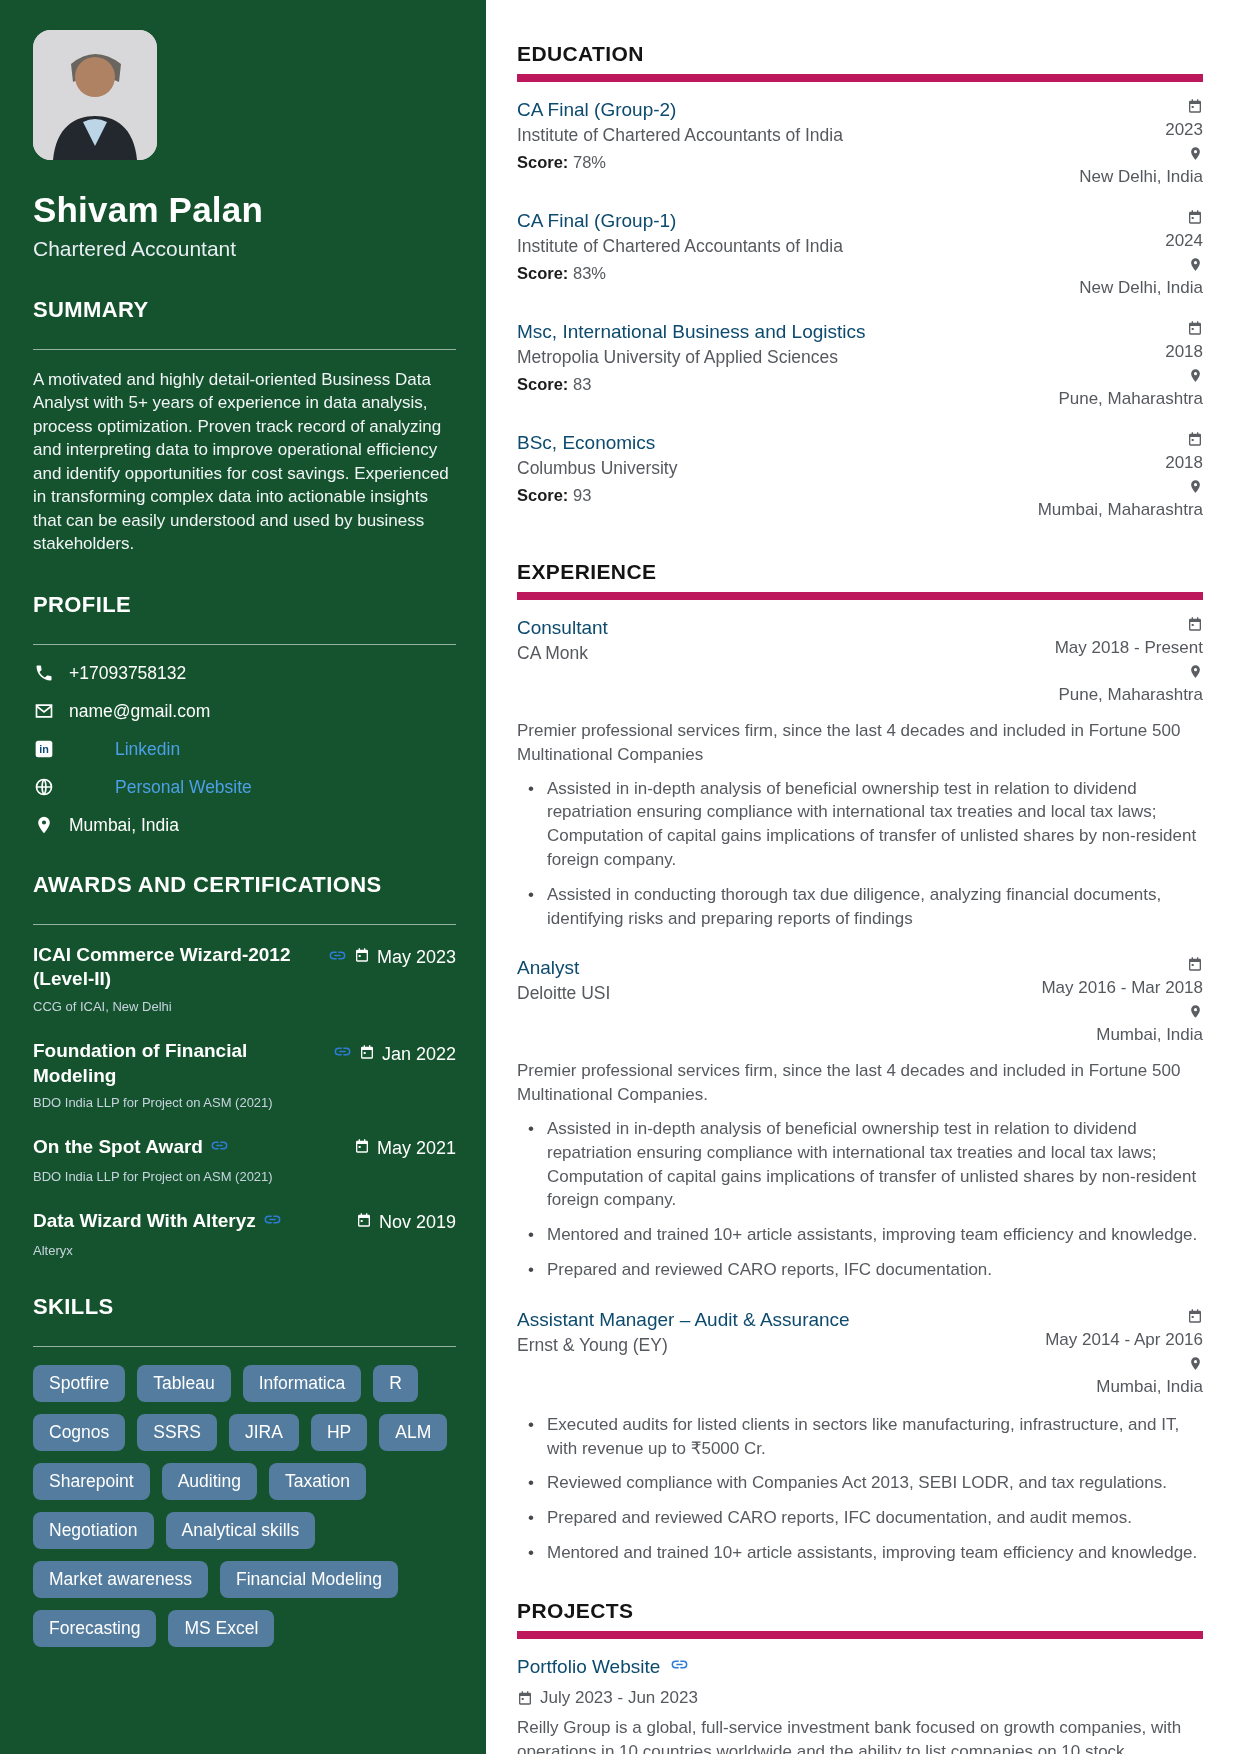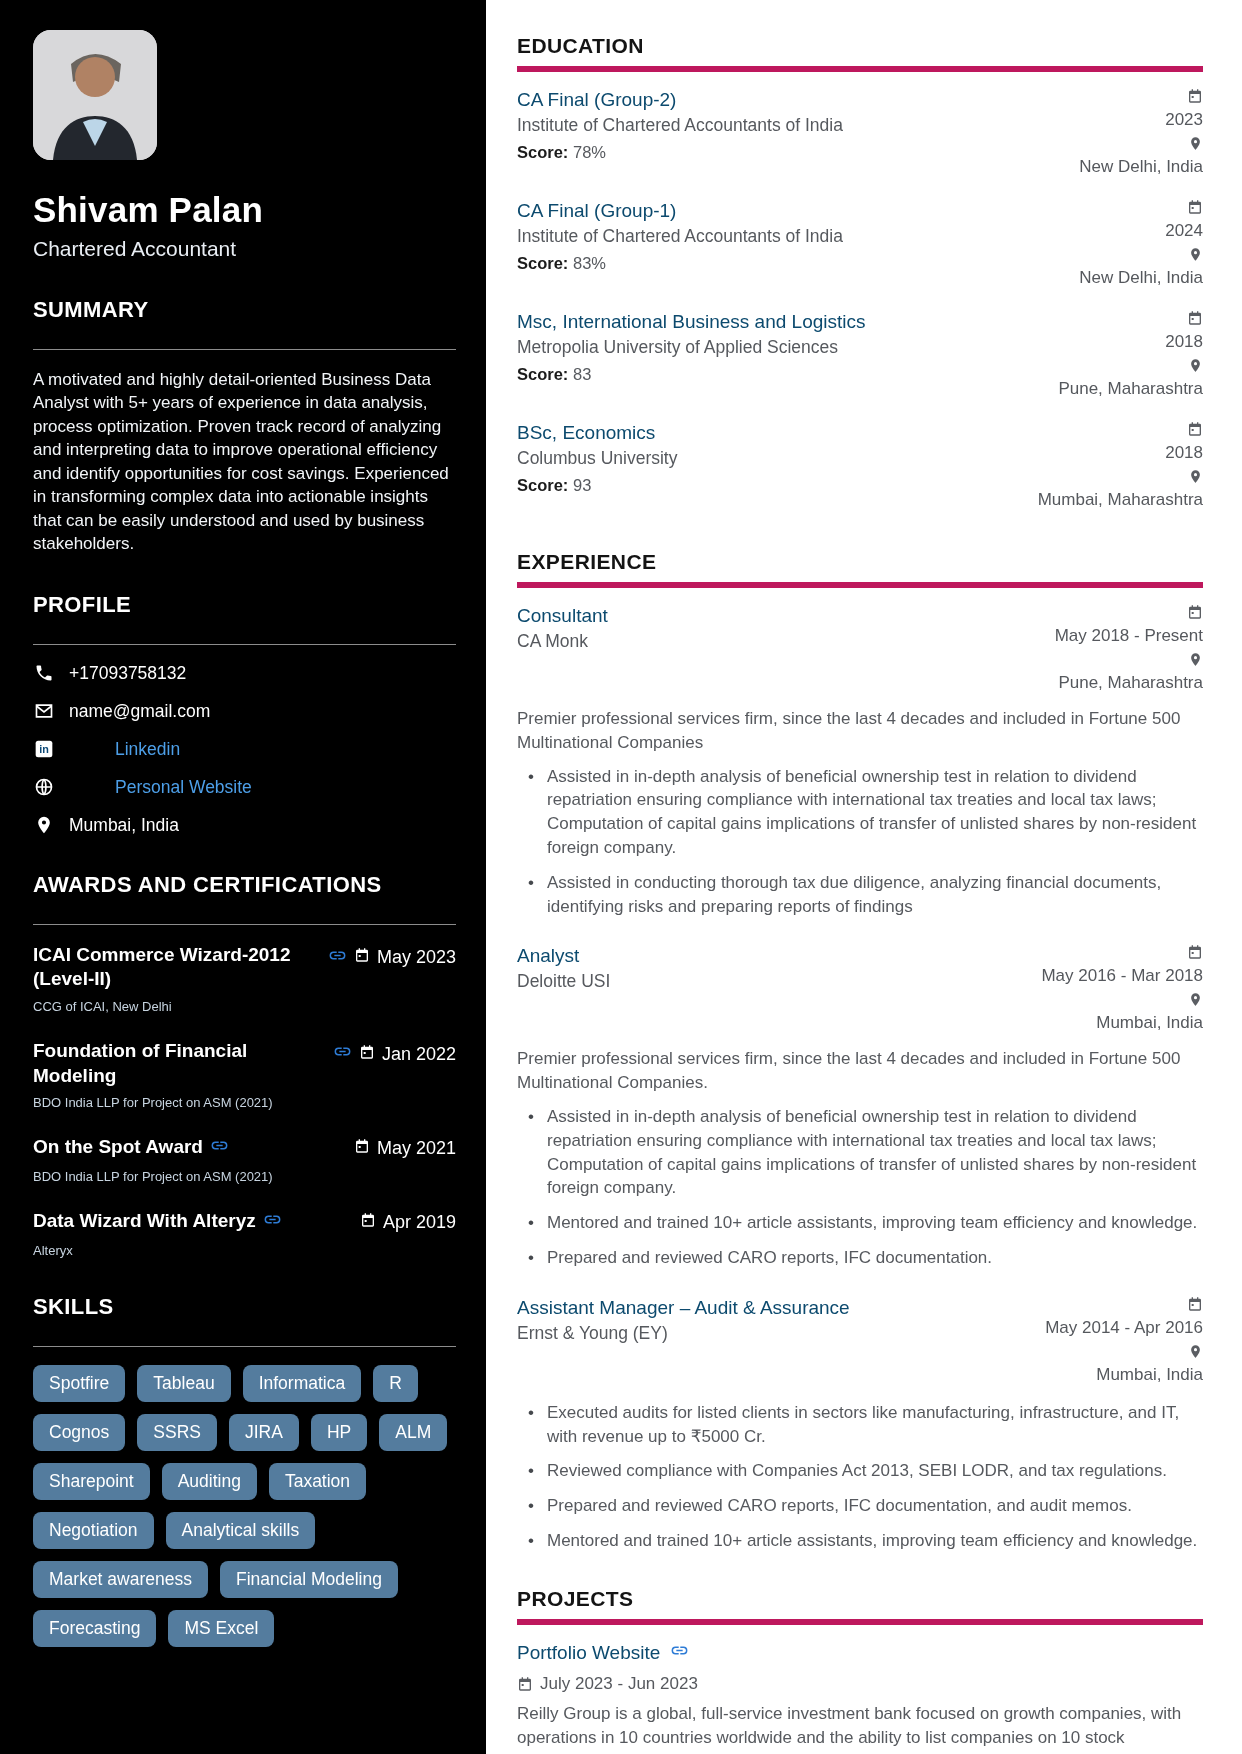--- a/index.html
+++ b/index.html
@@ -5,21 +5,21 @@
   html,body{margin:0;padding:0;}
   body{
     width:1242px;height:1754px;
     font-family:"Liberation Sans","DejaVu Sans",sans-serif;
     display:flex;background:#ffffff;
     -webkit-font-smoothing:antialiased;
   }
   
   .sidebar{
     width:486px;min-width:486px;box-sizing:border-box;
-    background:#000000;color:#ffffff;
+    background:#14532d;color:#ffffff;
     padding:30px 30px 30px 33px;
   }
   .photo{
     width:124px;height:130px;border-radius:18px;overflow:hidden;
     background:#d8d8da;
   }
   .photo svg{display:block;}
   .name{
     margin-top:30px;font-size:35px;font-weight:700;letter-spacing:.2px;color:#ffffff;
   }
@@ -53,21 +53,21 @@
     background:#547C9E;color:#ffffff;border-radius:8px;
     padding:8px 16px;font-size:17.5px;line-height:1.2;
   }
   
   .main{
     flex:1;box-sizing:border-box;background:#ffffff;
     padding:26px 39px 30px 31px;color:#56595e;
   }
   .m-heading{
     font-size:21px;font-weight:800;letter-spacing:.4px;color:#141414;
-    border-bottom:6px solid #be185d;padding-bottom:8px;margin:8px 0 16px 0;
+    border-bottom:8px solid #be185d;padding-bottom:8px;margin:16px 0 16px 0;
   }
   .m-section{margin-bottom:34px;}
   .entry{display:flex;justify-content:space-between;margin-bottom:16px;}
   .entry-left{flex:1;padding-right:14px;}
   .entry-title{font-size:19px;font-weight:400;color:#0c4a6e;line-height:1.25;}
   .entry-sub{font-size:17.5px;color:#56595e;margin-top:3px;}
   .score-line{font-size:16.5px;margin-top:7px;}
   .b-label{font-weight:700;color:#1c1c1c;}
   .meta-col{text-align:right;white-space:nowrap;font-size:17px;color:#55585d;}
   .meta-row{display:flex;justify-content:flex-end;align-items:flex-end;gap:6px;margin-bottom:6px;flex-direction:column;}
@@ -208,21 +208,21 @@
 
   <div class="award">
     <div class="award-head">
       <div class="award-title"><span>Data Wizard With Alteryz</span><span class="inline-link link-ic"><svg width="19" height="19" viewBox="0 0 24 24">
               <path fill="currentColor" d="M3.9 12c0-1.7 1.4-3.1 3.1-3.1h4V7H7a5 5 0 0 0 0 10h4v-1.9H7c-1.7 0-3.1-1.4-3.1-3.1zM8 13h8v-2H8v2zm9-6h-4v1.9h4c1.7 0 3.1 1.4 3.1 3.1s-1.4 3.1-3.1 3.1h-4V17h4a5 5 0 0 0 0-10z"></path>
             </svg></span></div>
       <div class="award-meta">
         <span class="gic"><svg width="16" height="16" viewBox="0 0 24 24">
               <path fill="#ffffff" d="M7 2v2H5a2 2 0 0 0-2 2v14a2 2 0 0 0 2 2h14a2 2 0 0 0 2-2V6a2 2 0 0 0-2-2h-2V2h-2v2H9V2H7zM5 9h14v11H5V9zm2 3v3h3v-3H7z"></path>
             </svg></span>
-        <span>Apr 2019</span>
+        <span>Nov 2019</span>
       </div>
     </div>
     <div class="award-sub">Alteryx</div>
   </div>
 
   <div class="s-heading">SKILLS</div>
   <div class="chips">
     <span class="chip">Spotfire</span>
     <span class="chip">Tableau</span>
     <span class="chip">Informatica</span>

